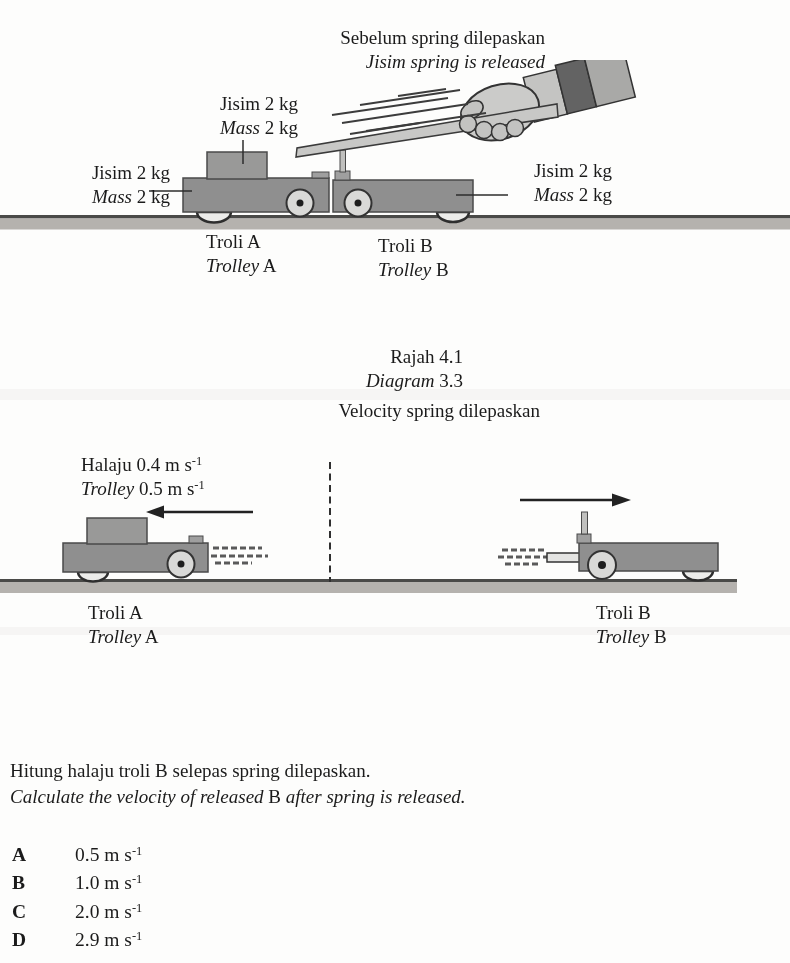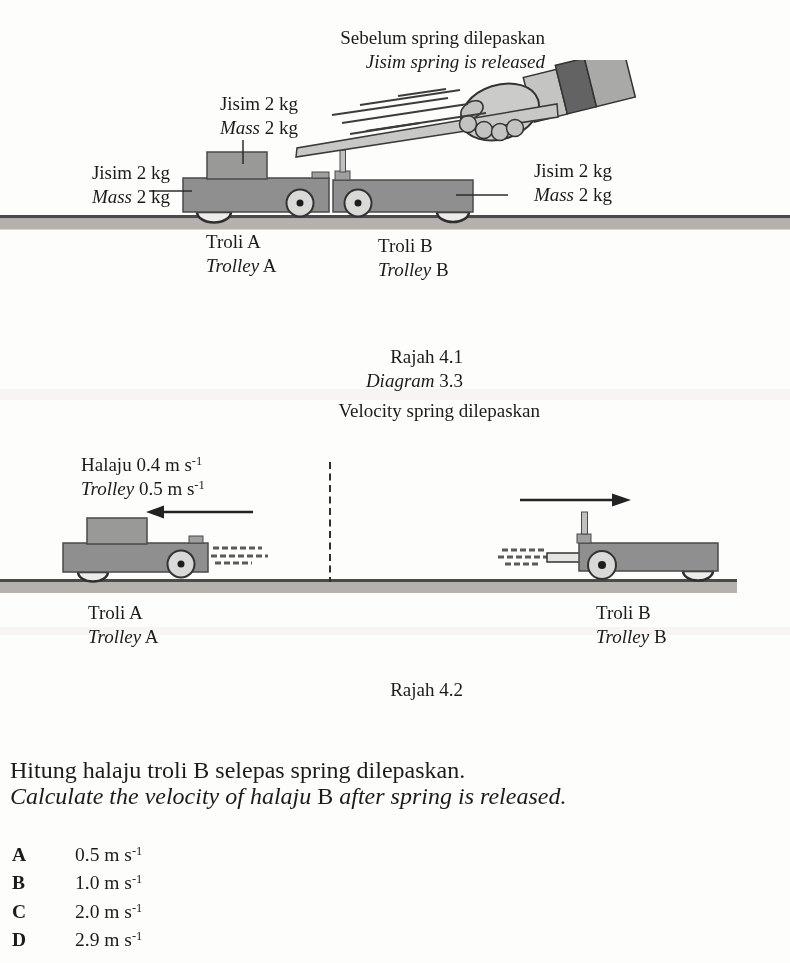--- a/index.html
+++ b/index.html
@@ -181,26 +181,25 @@
   <div>Troli A</div>
   <div><span class="it">Trolley</span><span> A</span></div>
 </div>
 
 <div class="abs" style="left:596px;top:601px;">
   <div>Troli B</div>
   <div><span class="it">Trolley</span><span> B</span></div>
 </div>
 
 <div class="abs c" style="left:300px;top:678px;width:163px;">
-  <div>Rajah 4.2</div>
-</div>
-
-<div class="abs" style="left:10px;top:758px;font-size:24px;line-height:25.5px;">
+</div>
+
+<div class="abs" style="left:10px;top:758px;font-size:19px;line-height:25.5px;">
   <div class="qline">Hitung halaju troli B selepas spring dilepaskan.</div>
-  <div class="qline"><span class="it">Calculate the velocity of halaju </span><span>B</span><span class="it"> after spring is released.</span></div>
+  <div class="qline"><span class="it">Calculate the velocity of released </span><span>B</span><span class="it"> after spring is released.</span></div>
 </div>
 
 <div class="abs" style="left:12px;top:843px;font-size:19.5px;">
   <div class="opt-row">
     <span class="opt-letter">A</span>
     <span><span>0.5 m s</span><sup>-1</sup></span>
   </div>
   <div class="opt-row">
     <span class="opt-letter">B</span>
     <span><span>1.0 m s</span><sup>-1</sup></span>

